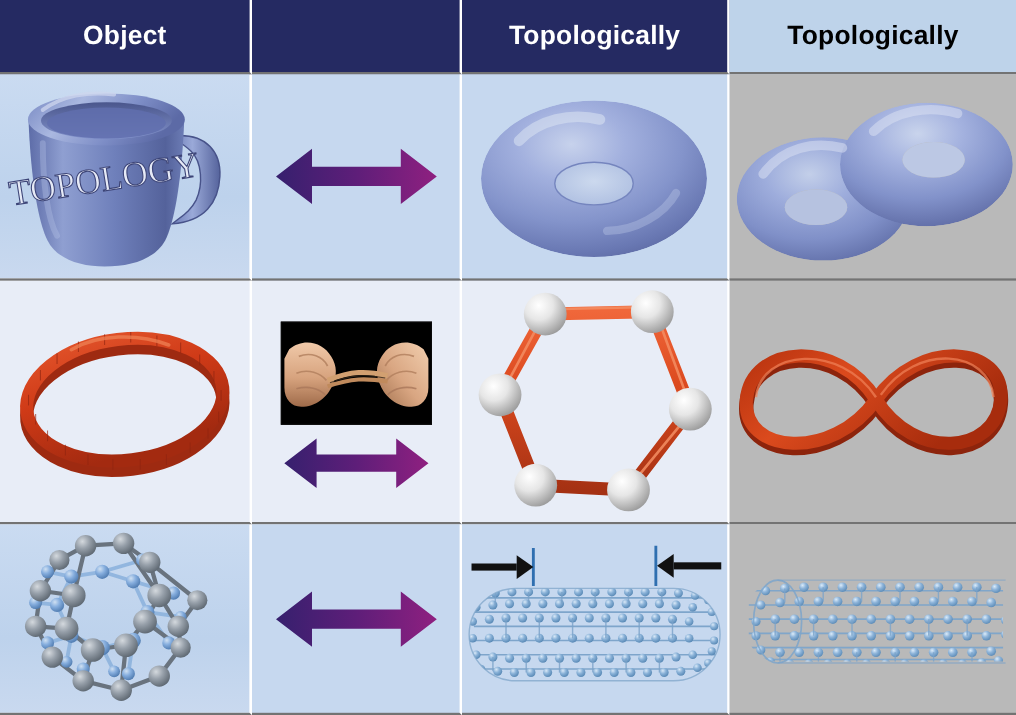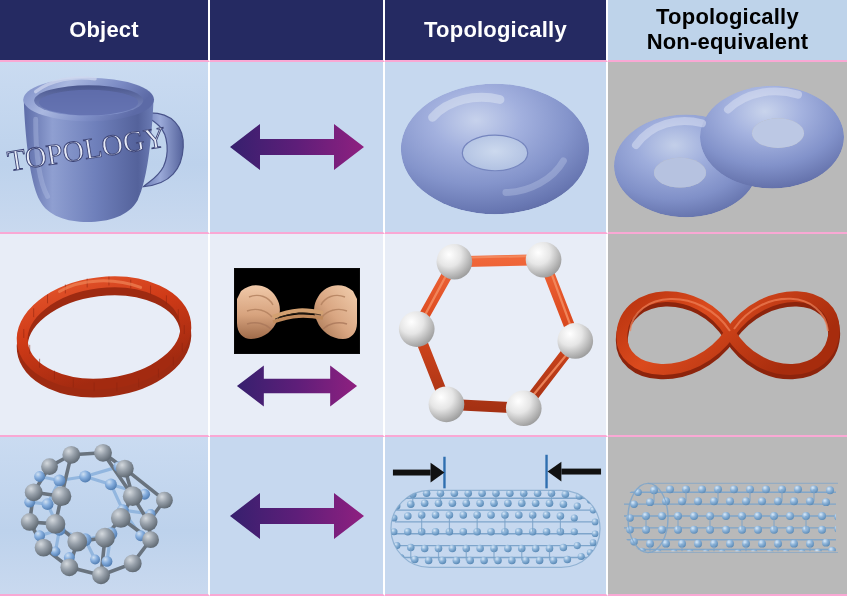--- a/index.html
+++ b/index.html
@@ -11,21 +11,21 @@
     position:relative;
     width:847px;height:596px;
     background:#ffffff;
     display:grid;
     grid-template-columns:210px 175px 223px 239px;
     grid-template-rows:62px 172px 203px 159px;
     gap:0;
     box-sizing:border-box;
   }
   .cell{position:relative;overflow:hidden;box-sizing:border-box;
-        border-right:2px solid #ffffff;border-bottom:2px solid #f9a8d4;}
+        border-right:2px solid #ffffff;border-bottom:2px solid #737373;}
   .cell:nth-child(4n){border-right:none;}
 
   
   .hdr{background:#252a62;display:flex;align-items:center;justify-content:center;}
   .hdr-txt{
     color:#ffffff;font-weight:bold;font-size:22px;line-height:1.12;
     text-align:center;letter-spacing:.2px;
   }
   .hdr.light{background:#bed3ea;}
   .hdr.light .hdr-txt{color:#000000;}
@@ -65,21 +65,20 @@
 
   <div class="cell hdr">
     <div class="hdr-txt">
       <div>Topologically</div>
     </div>
   </div>
 
   <div class="cell hdr light">
     <div class="hdr-txt">
       <div>Topologically</div>
-      <div>Non-equivalent</div>
     </div>
   </div>
 
   <div class="cell bg-grad-blue">
     <svg class="fill" viewBox="0 0 210 172" preserveAspectRatio="none">
       <defs>
         <linearGradient id="mugBody" x1="0" y1="0" x2="1" y2="0">
           <stop offset="0%" stop-color="#5d6ca8"></stop>
           <stop offset="22%" stop-color="#8f9fd1"></stop>
           <stop offset="55%" stop-color="#6f80bb"></stop>

